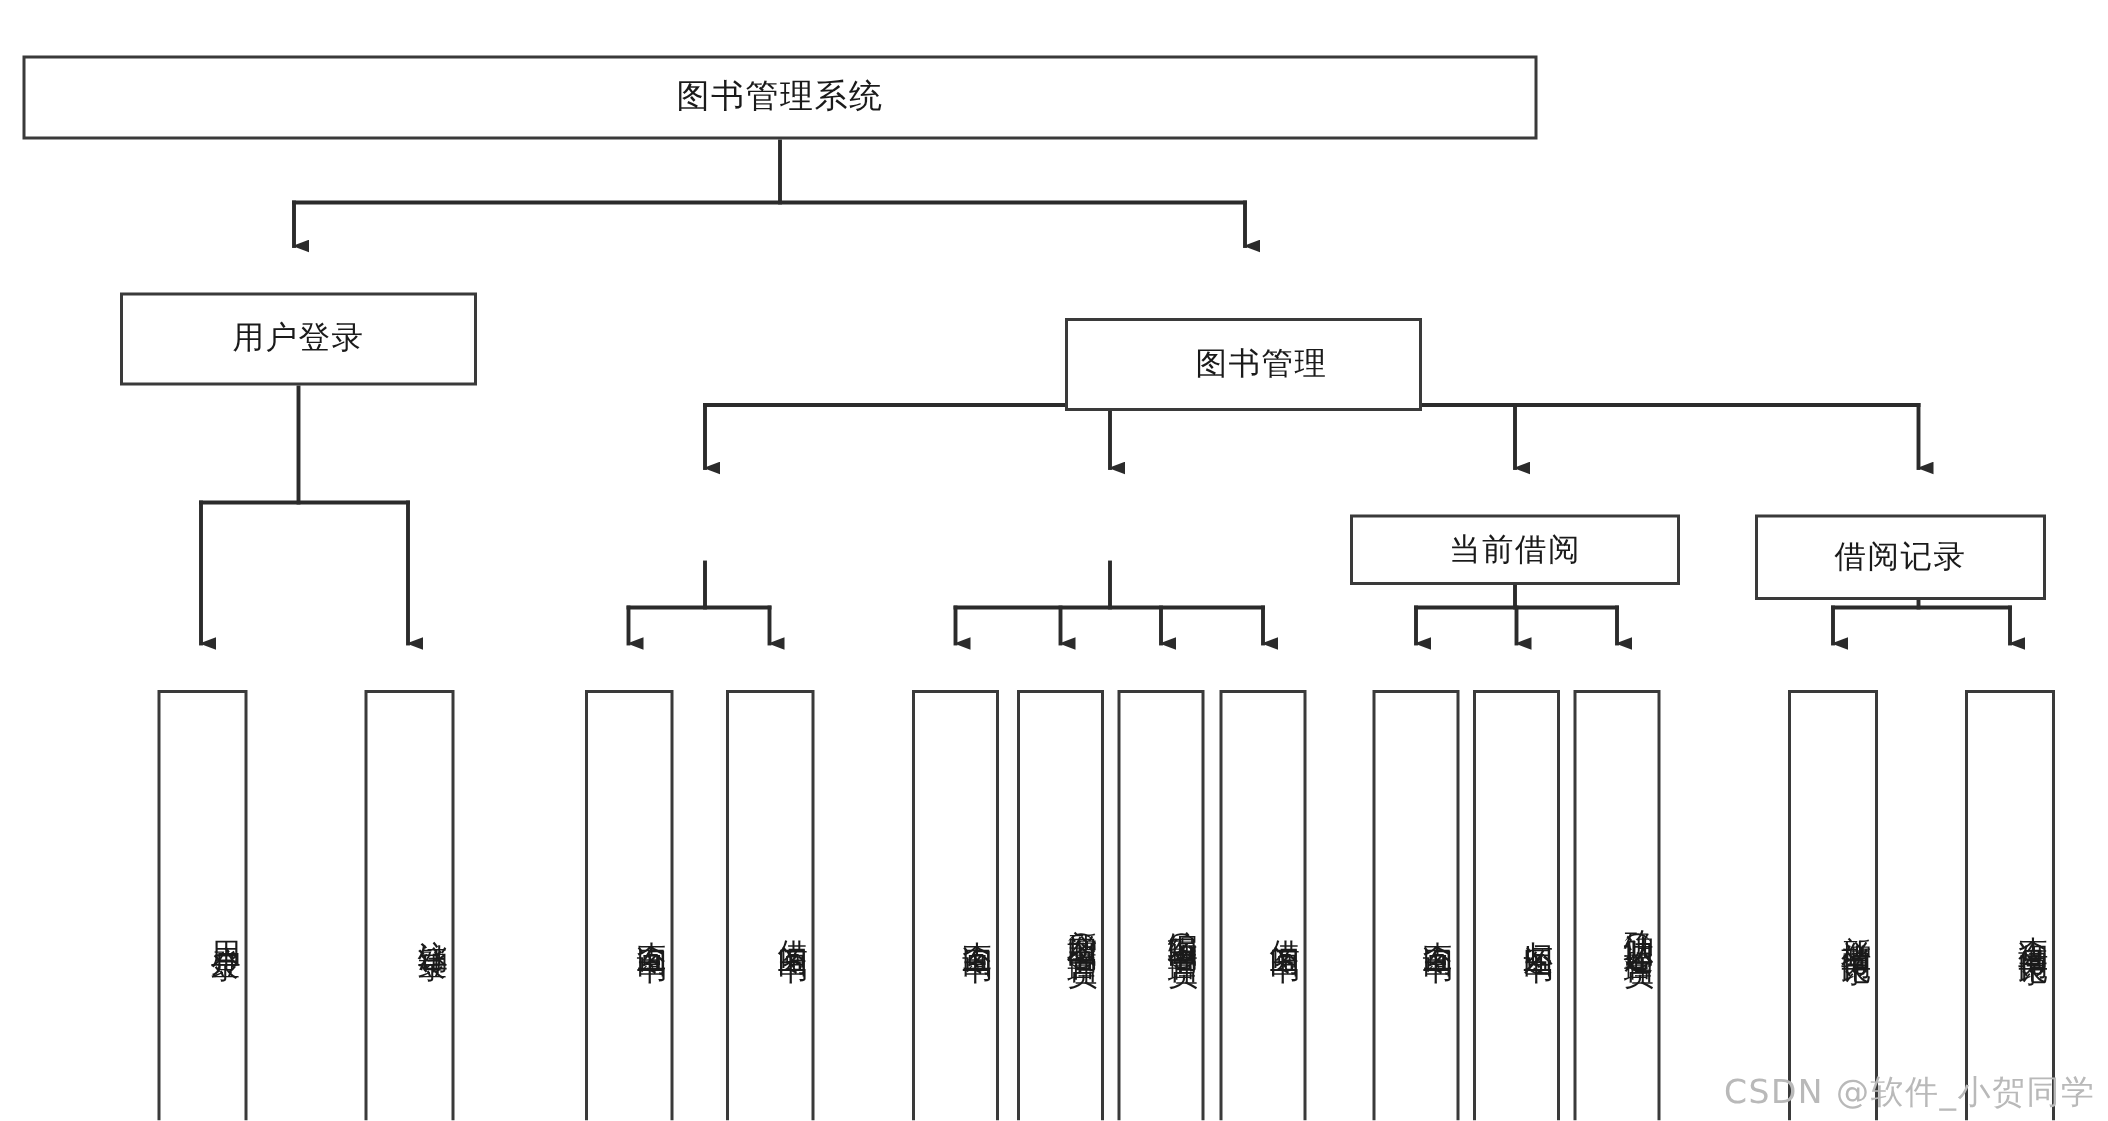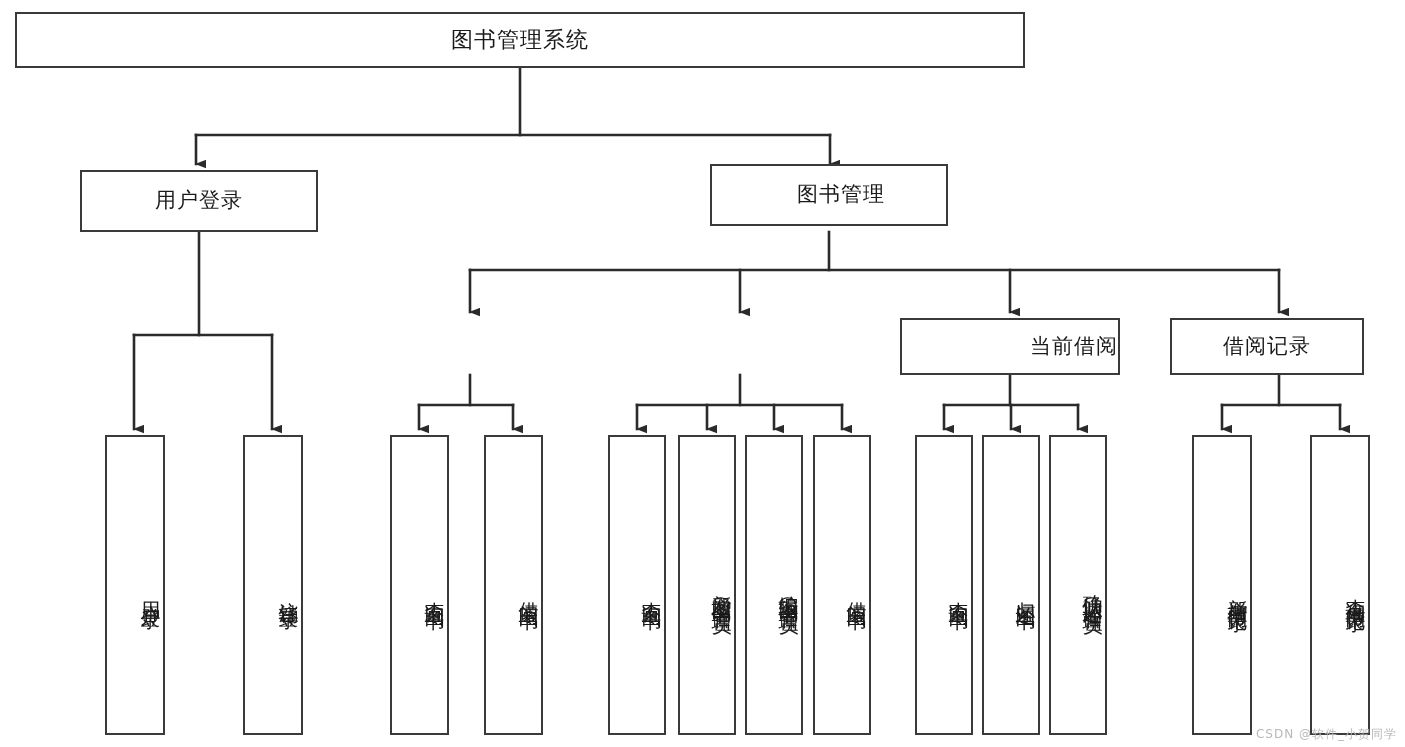--- a/index.html
+++ b/index.html
@@ -22,20 +22,21 @@
   }
   .node{
     position:absolute;
     box-sizing:border-box;
     background:#ffffff;
     border:2.5px solid #3a3a3a;
     display:flex;
     align-items:center;
     justify-content:center;
     text-align:center;
+    margin-top:25px;
   }
   .node.h{
     font-size:21px;
     letter-spacing:1px;
     line-height:1.2;
   }
   .node.root{ font-size:22px; }
   .node.v{
     font-size:20px;
     writing-mode:vertical-rl;
@@ -49,21 +50,21 @@
   }
   .node.v .vtxt{
     writing-mode:vertical-rl;
     text-orientation:upright;
     display:block;
   }
   .watermark{
     position:absolute;
     right:8px;
     bottom:4px;
-    font-size:12px;
+    font-size:22px;
     color:#b9b9b9;
     letter-spacing:1px;
     white-space:nowrap;
   }
 </style>
 </head>
 <body>
 
 <div id="stage">
 
@@ -119,25 +120,25 @@
     </g>
   </svg>
 
   <div class="node h root" style="left:15px; top:12px; width:1010px; height:56px;">
     <span>图书管理系统</span>
   </div>
 
   <div class="node h" style="left:80px; top:170px; width:238px; height:62px;">
     <span>用户登录</span>
   </div>
-  <div class="node h" style="left:710px; top:164px; width:238px; height:62px;padding-left:24px;">
+  <div class="node h" style="left:710px; top:187px; width:238px; height:62px;padding-left:24px;">
     <span>图书管理</span>
   </div>
 
-  <div class="node h" style="left:900px; top:318px; width:220px; height:57px;justify-content:flex-end;">
+  <div class="node h" style="left:900px; top:318px; width:220px; height:47px;">
     <span>当前借阅</span>
   </div>
   <div class="node h" style="left:1170px; top:318px; width:194px; height:57px;">
     <span>借阅记录</span>
   </div>
 
   <div class="node v" style="left:105px; top:435px; width:60px; height:300px;">
     <span class="vtxt">用户登录</span>
   </div>
   <div class="node v" style="left:243px; top:435px; width:60px; height:300px;">

